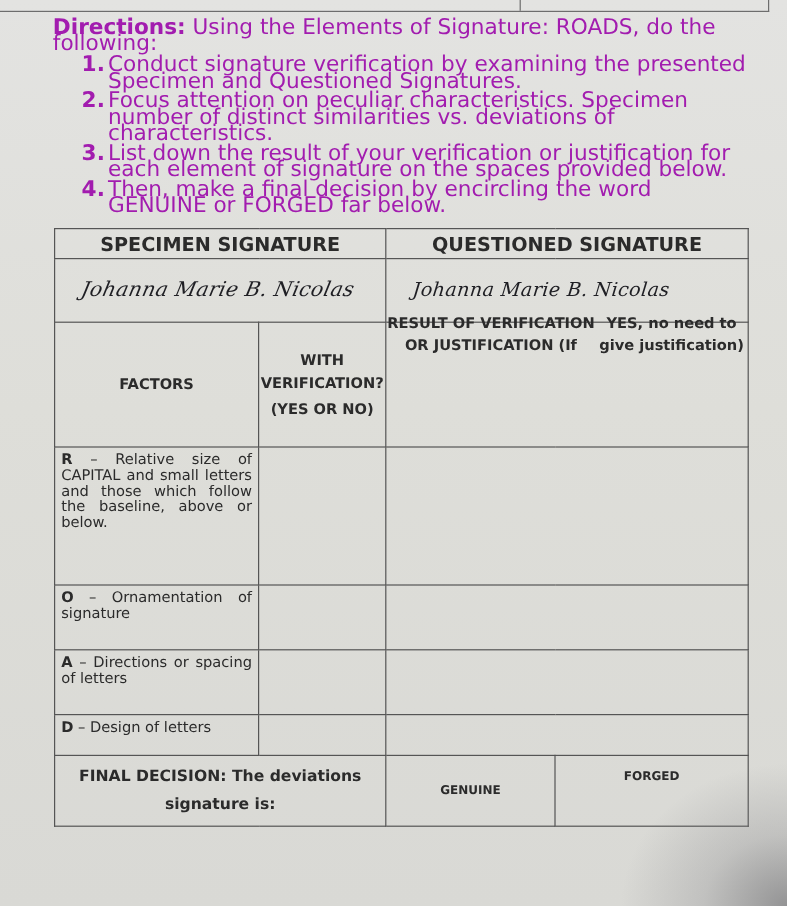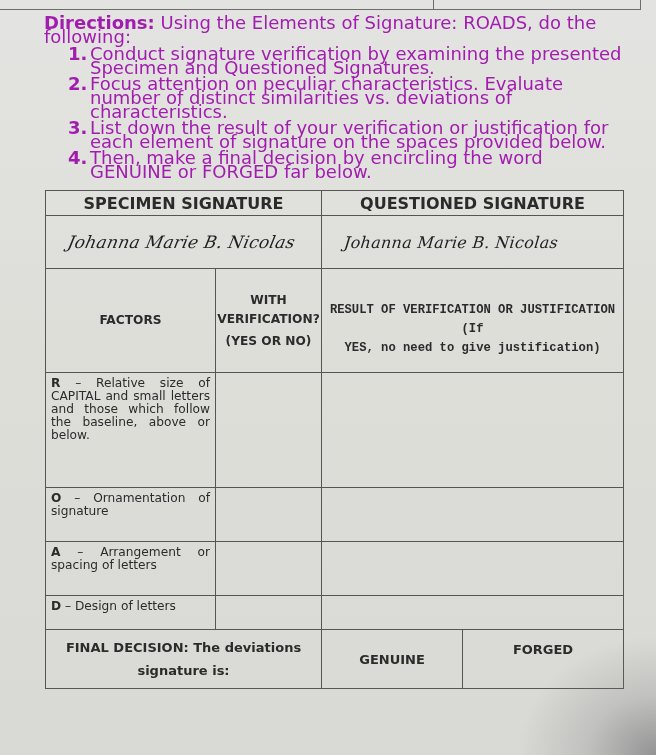--- a/index.html
+++ b/index.html
@@ -113,38 +113,38 @@
     text-align: center;
     vertical-align: middle !important;
     font-size: 13px;
     line-height: 23px;
     height: 58px;
   }
   .choice {
     font-weight: bold;
     text-align: center;
     vertical-align: middle !important;
-    font-size: 13px;
+    font-size: 10px;
   }
 </style>
 </head>
 <body>
 
 <div class="top-edge">
   <div class="divider"></div>
 </div>
 
 <div class="directions">
   <div class="intro">
     <b>Directions:</b>
     <span>Using the Elements of Signature: ROADS, do the following:</span>
   </div>
   <ol>
     <li><span class="num">1.</span><span>Conduct signature verification by examining the presented Specimen and Questioned Signatures.</span></li>
-    <li><span class="num">2.</span><span>Focus attention on peculiar characteristics. Evaluate number of distinct similarities vs. deviations of characteristics.</span></li>
+    <li><span class="num">2.</span><span>Focus attention on peculiar characteristics. Specimen number of distinct similarities vs. deviations of characteristics.</span></li>
     <li><span class="num">3.</span><span>List down the result of your verification or justification for each element of signature on the spaces provided below.</span></li>
     <li><span class="num">4.</span><span>Then, make a final decision by encircling the word GENUINE or FORGED far below.</span></li>
   </ol>
 </div>
 
 <table class="form">
   <colgroup>
     <col style="width:170px">
     <col style="width:106px">
     <col style="width:141px">
@@ -164,39 +164,39 @@
     </td>
   </tr>
   <tr>
     <td class="colhdr">FACTORS</td>
     <td class="colhdr">
       <div>WITH</div>
       <div>VERIFICATION?</div>
       <div style="margin-top:3px">(YES OR NO)</div>
     </td>
     <td class="colhdr" colspan="2" style="vertical-align:top !important; padding-top:5px;">
-      <div style="margin-top:-14px; height:98px; display:flex; flex-direction:column; justify-content:flex-end;font-family:Liberation Mono, monospace;">
+      <div style="margin-top:-14px; height:98px; display:flex; flex-direction:row; justify-content:center;">
         <div>RESULT OF VERIFICATION OR JUSTIFICATION (If</div>
         <div>YES, no need to give justification)</div>
       </div>
     </td>
   </tr>
 
   <tr>
     <td class="factor" style="height:110px"><b>R</b><span> – Relative size of CAPITAL and small letters and those which follow the baseline, above or below.</span></td>
     <td></td>
     <td colspan="2"></td>
   </tr>
   <tr>
     <td class="factor" style="height:49px"><b>O</b><span> – Ornamentation of signature</span></td>
     <td></td>
     <td colspan="2"></td>
   </tr>
   <tr>
-    <td class="factor" style="height:49px"><b>A</b><span> – Arrangement or spacing of letters</span></td>
+    <td class="factor" style="height:49px"><b>A</b><span> – Directions or spacing of letters</span></td>
     <td></td>
     <td colspan="2"></td>
   </tr>
   <tr>
     <td class="factor" style="height:29px"><b>D</b><span> – Design of letters</span></td>
     <td></td>
     <td colspan="2"></td>
   </tr>
 
   <tr>

